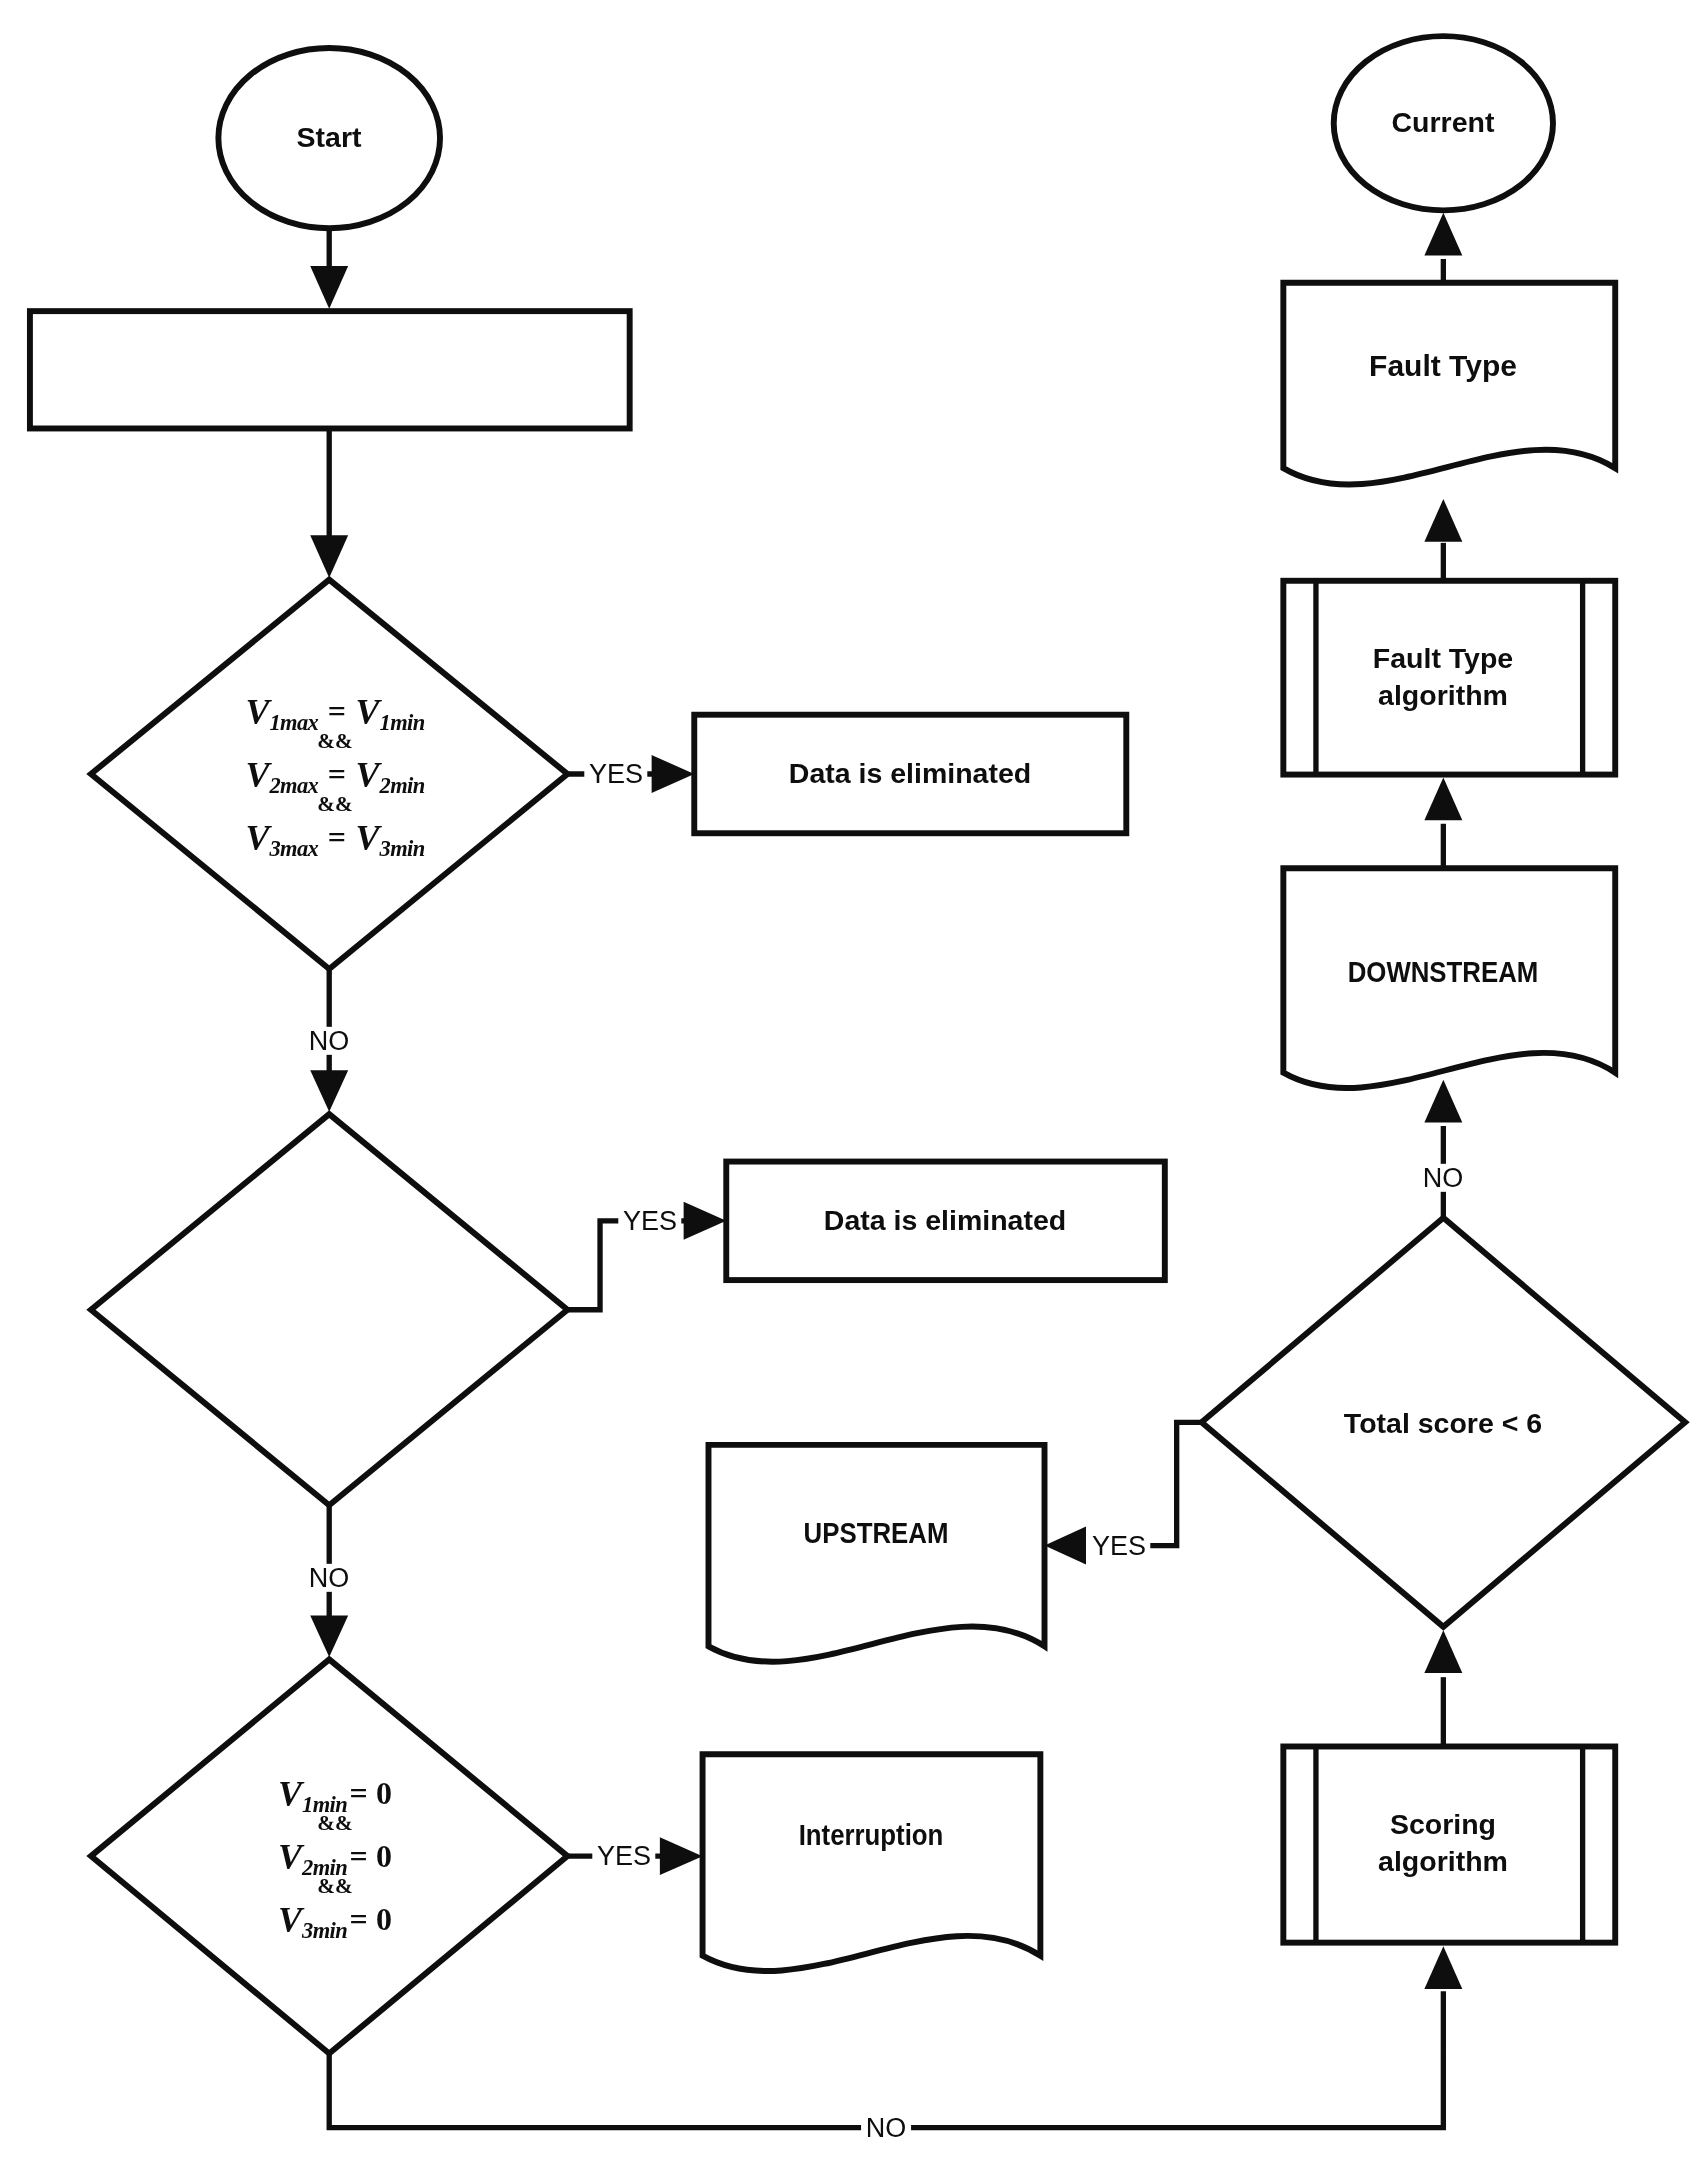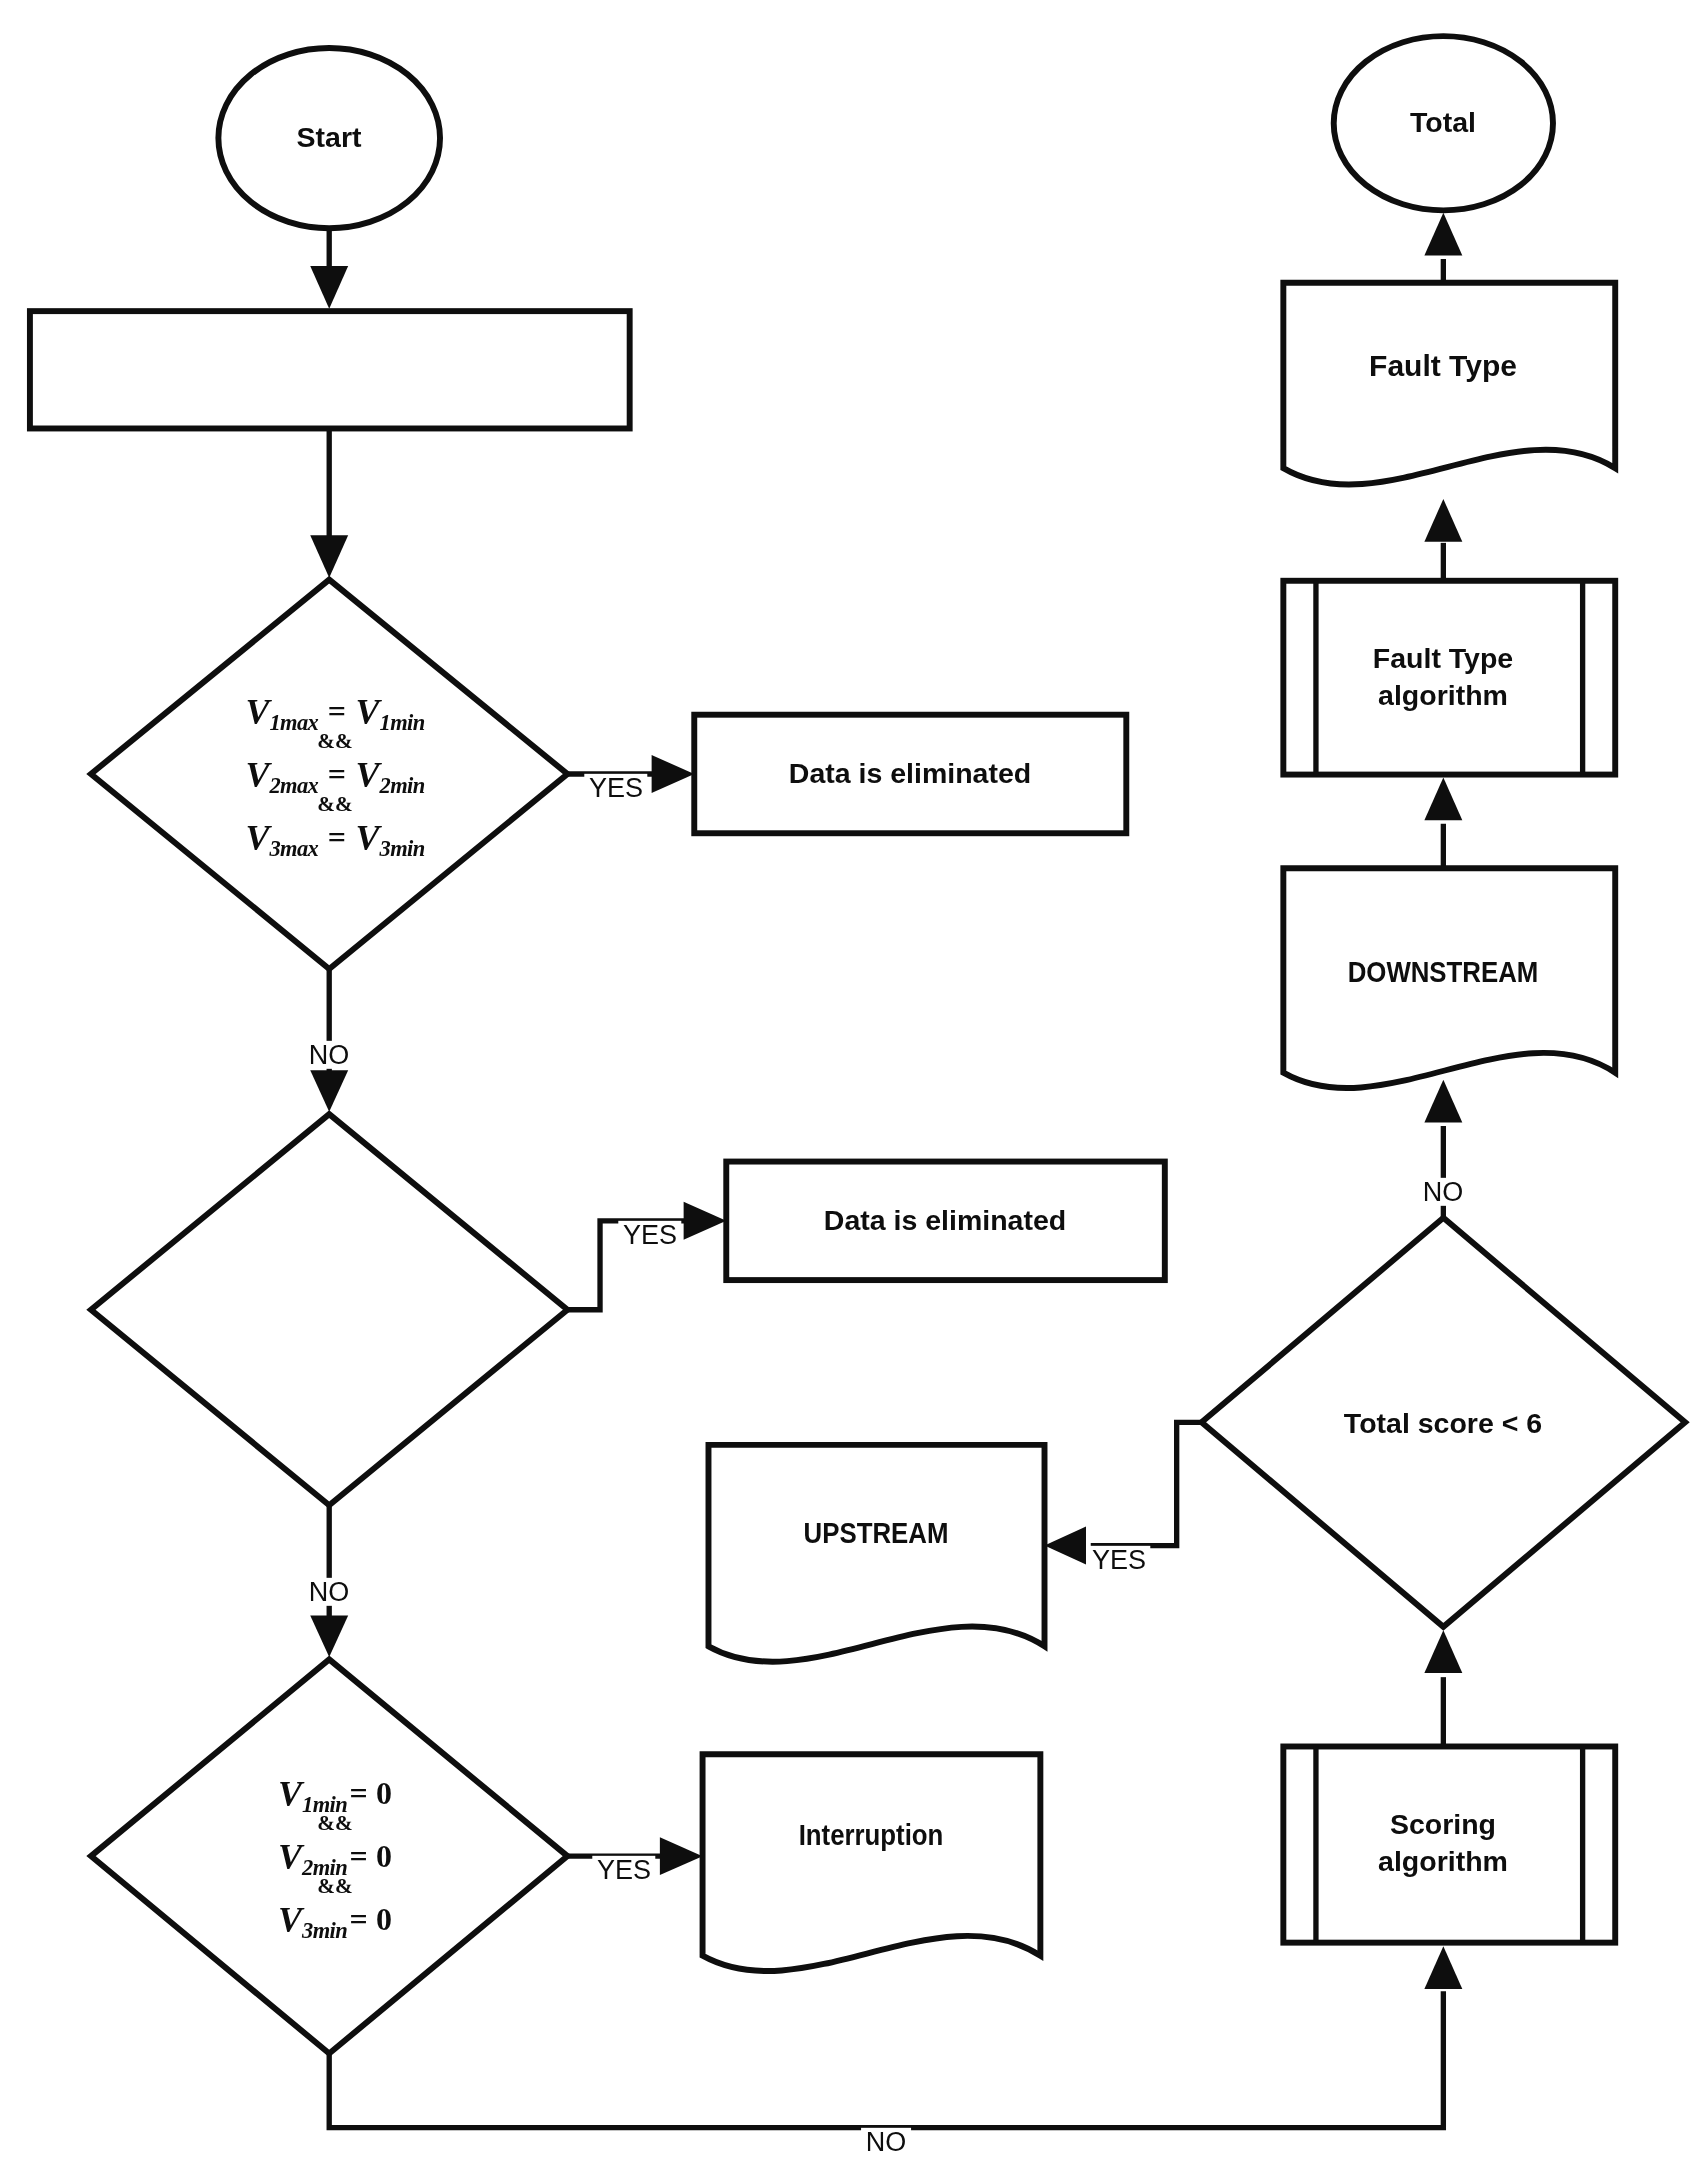--- a/index.html
+++ b/index.html
@@ -6,21 +6,21 @@
   html,body { margin:0; padding:0; background:var(--paper); }
   body { font-family:"Liberation Sans", sans-serif; }
   .stage { position:relative; width:1705px; height:2172px; background:var(--paper); overflow:hidden;padding-left:16px; }
   svg.flow { position:absolute; left:0; top:0; color:var(--ink); }
   svg.flow * { vector-effect:none; }
 
   .lbl { position:absolute; transform:translate(-50%,-50%); color:var(--ink);
          text-align:center; white-space:nowrap; line-height:1.3; }
   .node-label { font-weight:700; font-size:28.5px; }
   .big { font-size:30px; }
-  .edge-label { font-size:27px; font-weight:400; background:var(--paper); padding:0 4.7px; line-height:1.05;margin-top:14px; }
+  .edge-label { font-size:27px; font-weight:400; background:var(--paper); padding:0 4.7px; line-height:1.05; }
   .narrow > span { display:inline-block; transform:scaleX(.86); }
 
   
   .math-block { position:absolute; transform:translate(-50%,-50%); color:var(--ink);
                 font-family:"Liberation Serif", serif; text-align:center; }
   .mrow { display:flex; align-items:center; justify-content:center; height:39px; }
   .mvar { font-style:italic; font-weight:700; font-size:36px; }
   .msub { font-style:italic; font-weight:700; font-size:22.5px; align-self:flex-end;
           margin-bottom:-4.7px; letter-spacing:-0.6px; }
   .mop  { font-weight:700; font-size:32px; margin:0 9.5px; }
@@ -178,16 +178,16 @@
   <div class="lbl edge-label" style="left:1443px; top:1178px;">NO</div>
 
   <div class="lbl node-label big narrow" style="left:1443px; top:971px;"><span>DOWNSTREAM</span></div>
 
   <div class="lbl node-label" style="left:1443px; top:677px;">
     <div>Fault Type</div>
     <div>algorithm</div>
   </div>
 
   <div class="lbl node-label big" style="left:1443px; top:365px;">Fault Type</div>
-  <div class="lbl node-label" style="left:1443px; top:123px;">Total</div>
+  <div class="lbl node-label" style="left:1443px; top:123px;">Current</div>
 
 </div>
 
 
 </body></html>

